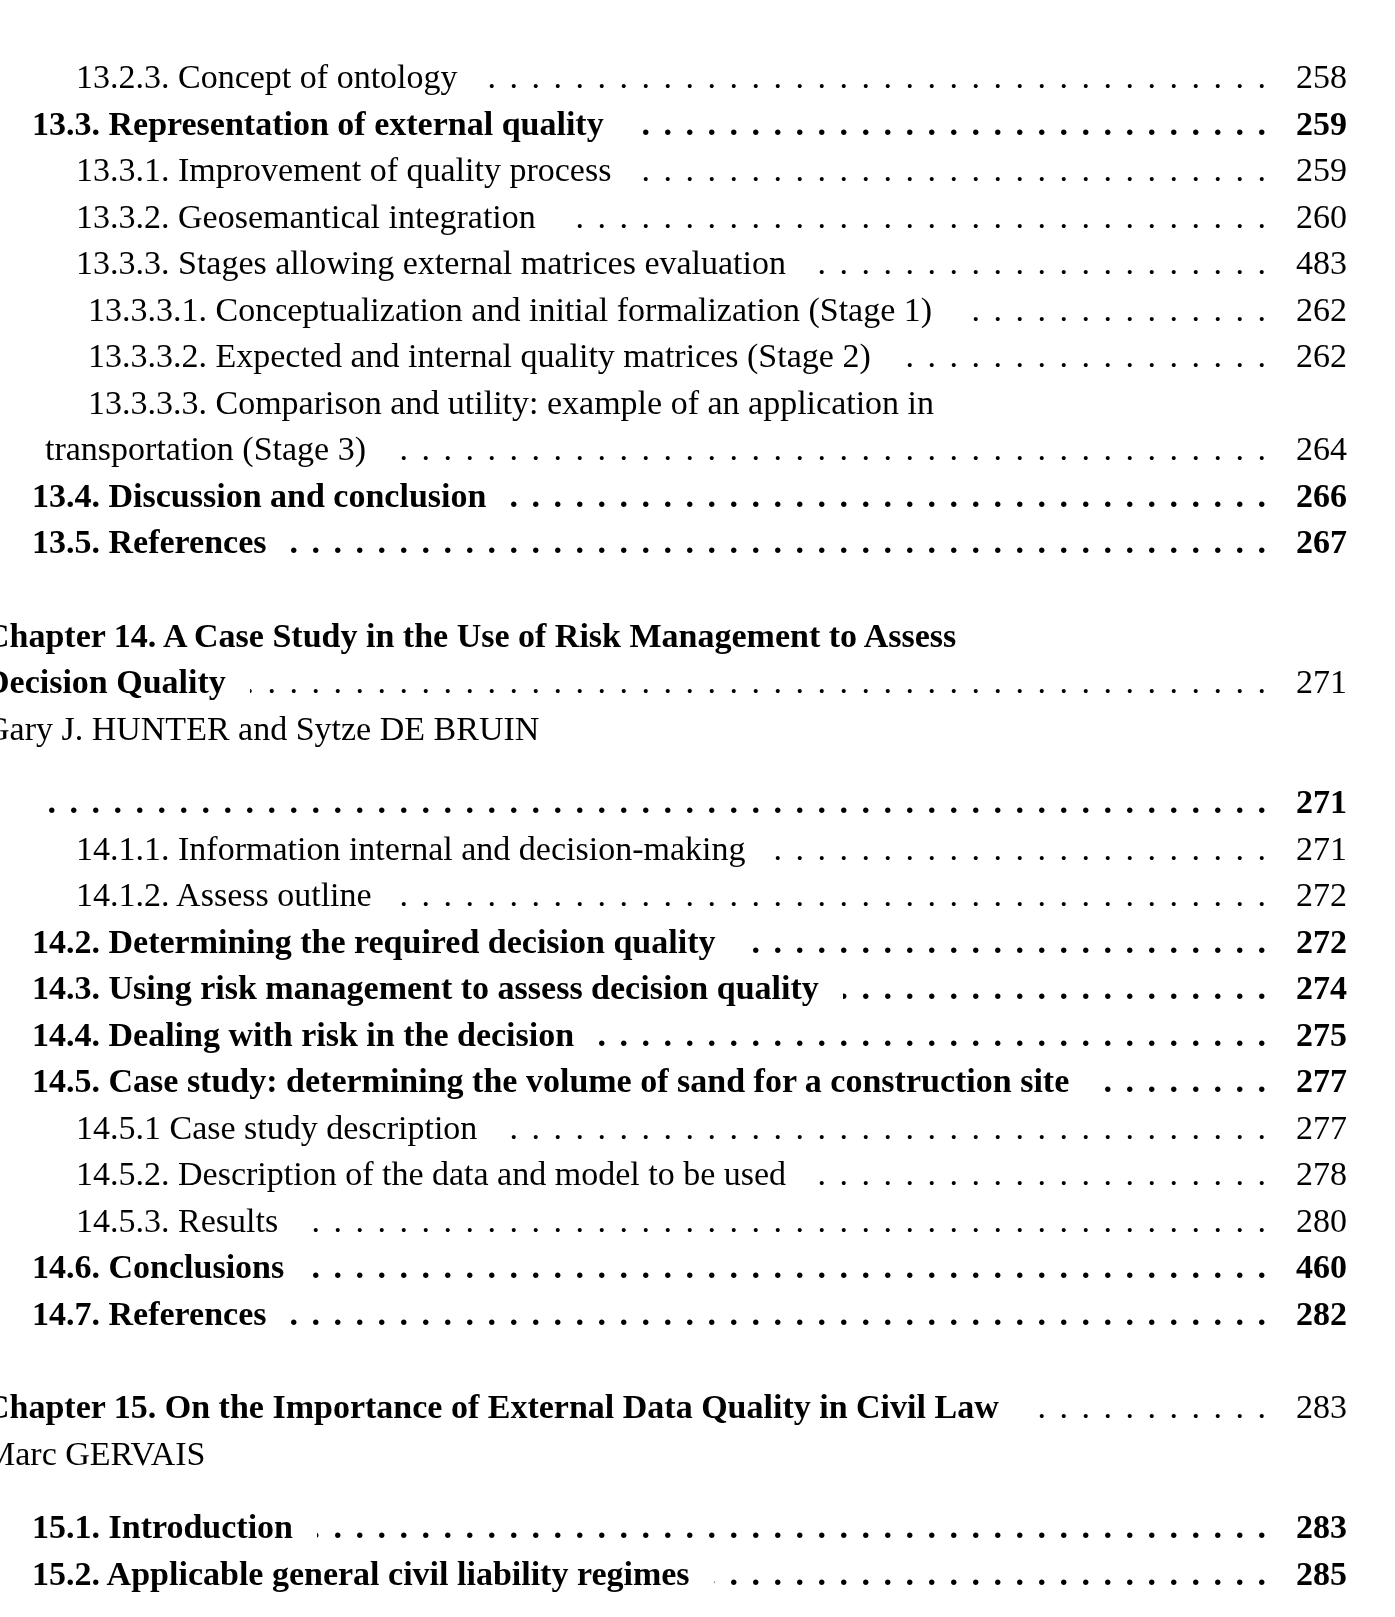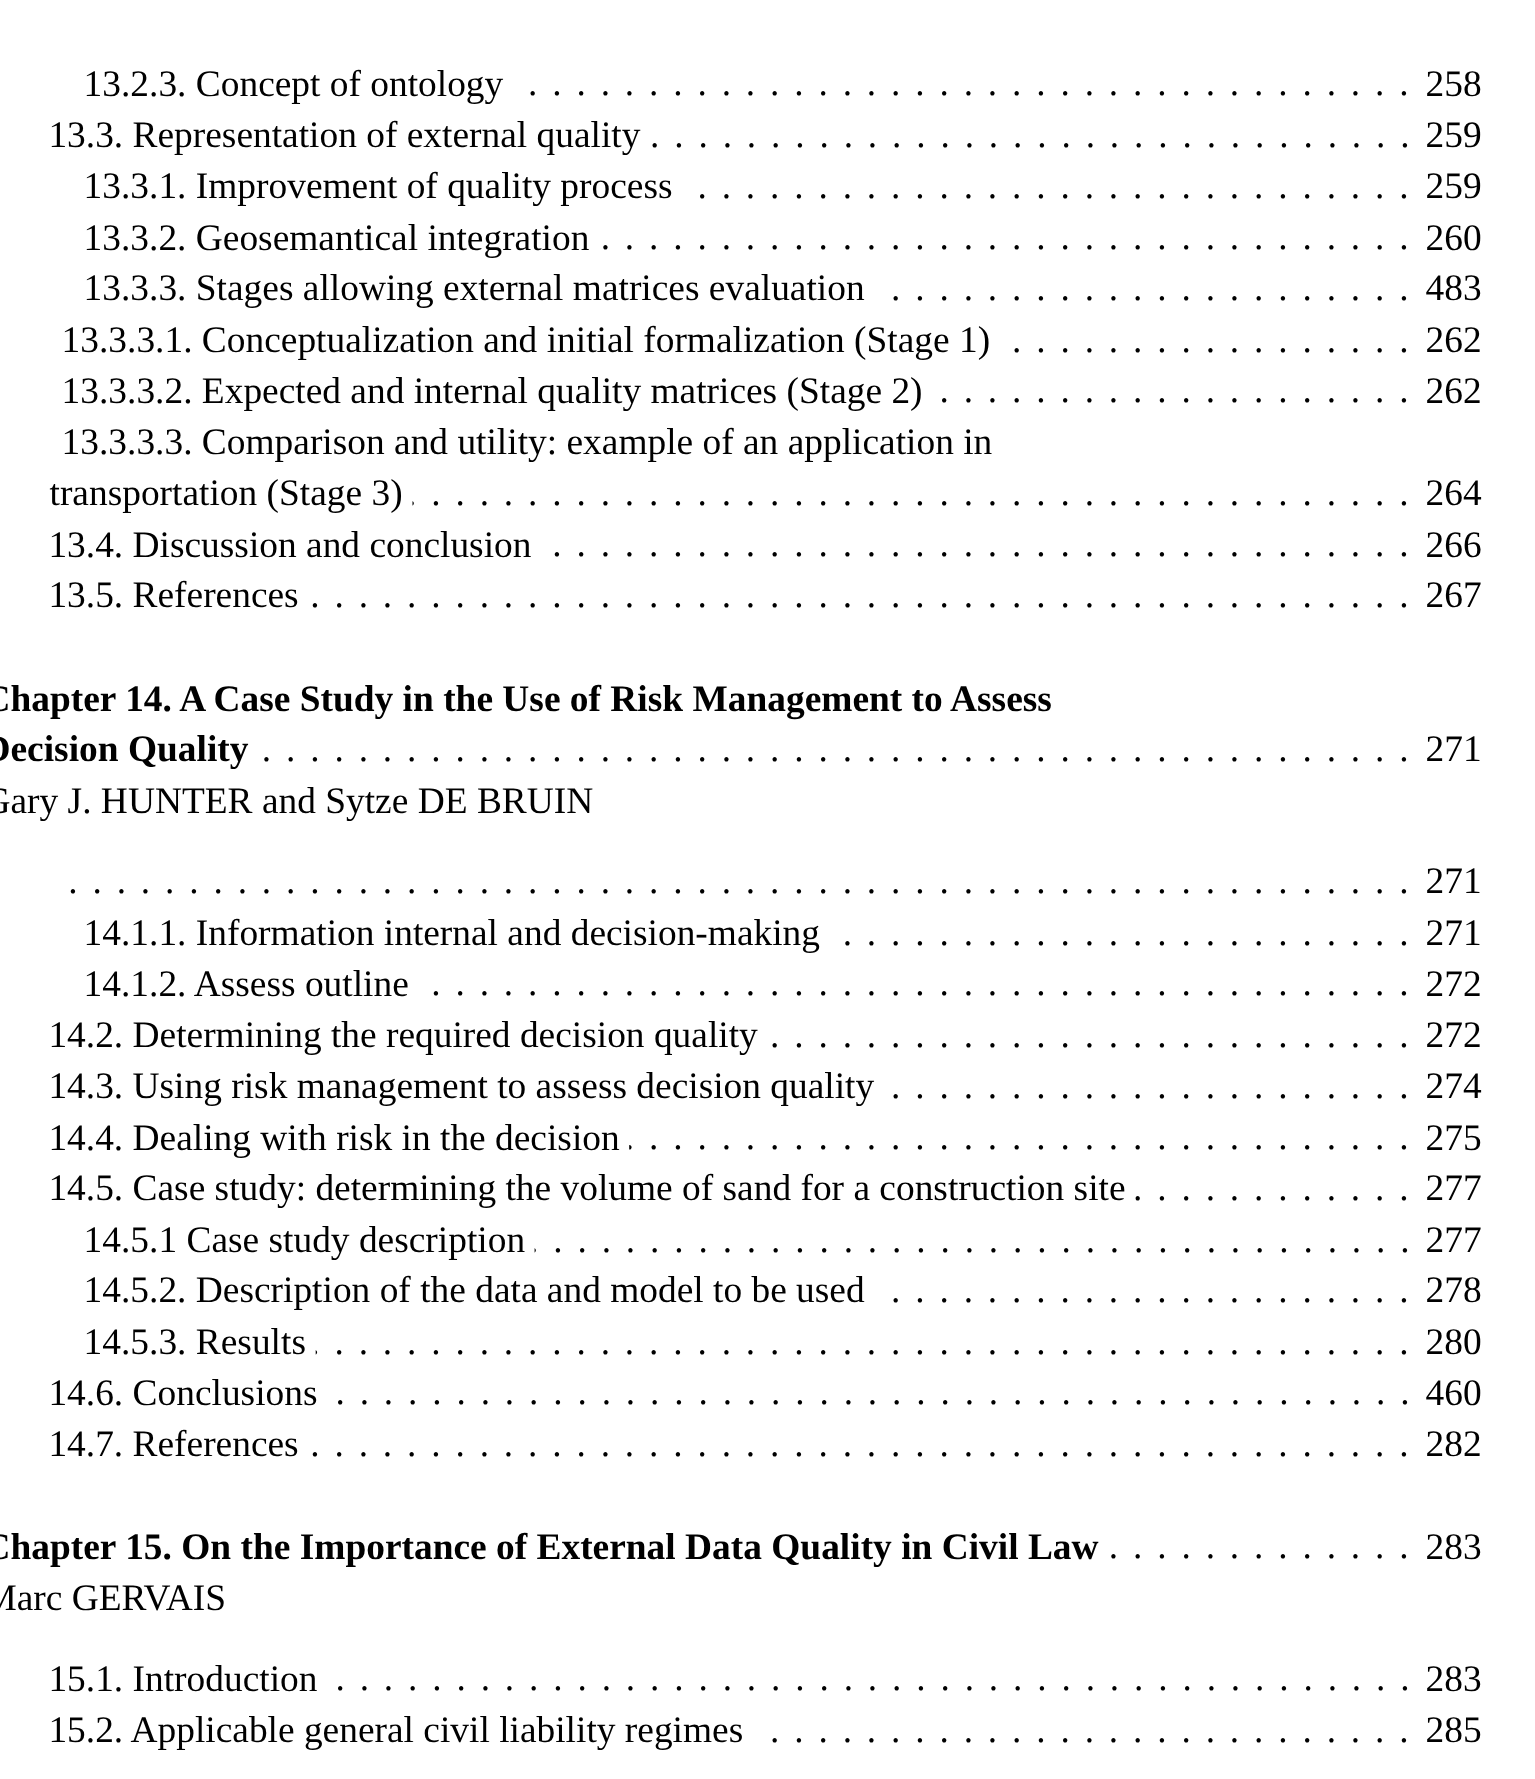--- a/index.html
+++ b/index.html
@@ -18,39 +18,40 @@
   .page {
     padding: 54px 48px 0 0;
     box-sizing: border-box;
     width: 1395px;
   }
   .row {
     display: flex;
     align-items: flex-start;
     line-height: 46.5px;
     white-space: nowrap;
+    gap: 15px;
   }
   .row .label { flex: 0 0 auto; }
   .row .dots {
     flex: 1 1 auto;
     overflow: hidden;
     white-space: nowrap;
     direction: rtl;
     margin: 0 10px 0 9px;
     word-spacing: 5px;
   }
   .row .page-num {
     flex: 0 0 auto;
     text-align: right;
     min-width: 56px;
   }
   
-  .s2     { padding-left: 44px; }
+  .s2     { padding-left: 32px; font-weight: bold; }
   .s3     { padding-left: 76px; }
-  .s4     { padding-left: 56px; }
+  .s4     { padding-left: 88px; }
   .s4cont { padding-left: 45px; }
   .chapter {
     margin-left: -15px;
   }
   .chapter .label { font-weight: 700; }
   .chapter .dots, .chapter .page-num { font-weight: 400; }
   .author { margin-left: -15px; }
   .gap-large { margin-top: 47px; }
   .gap-small { margin-top: 27px; }
 </style>

